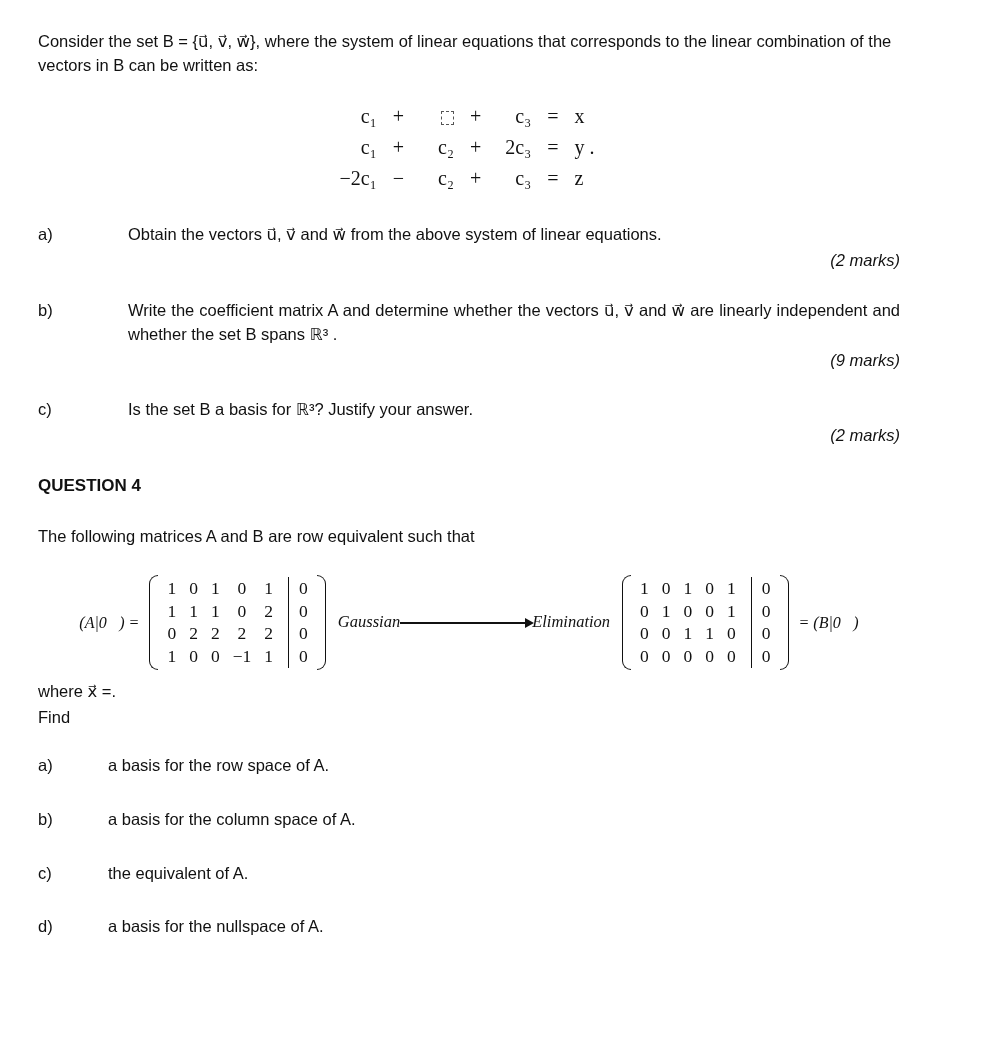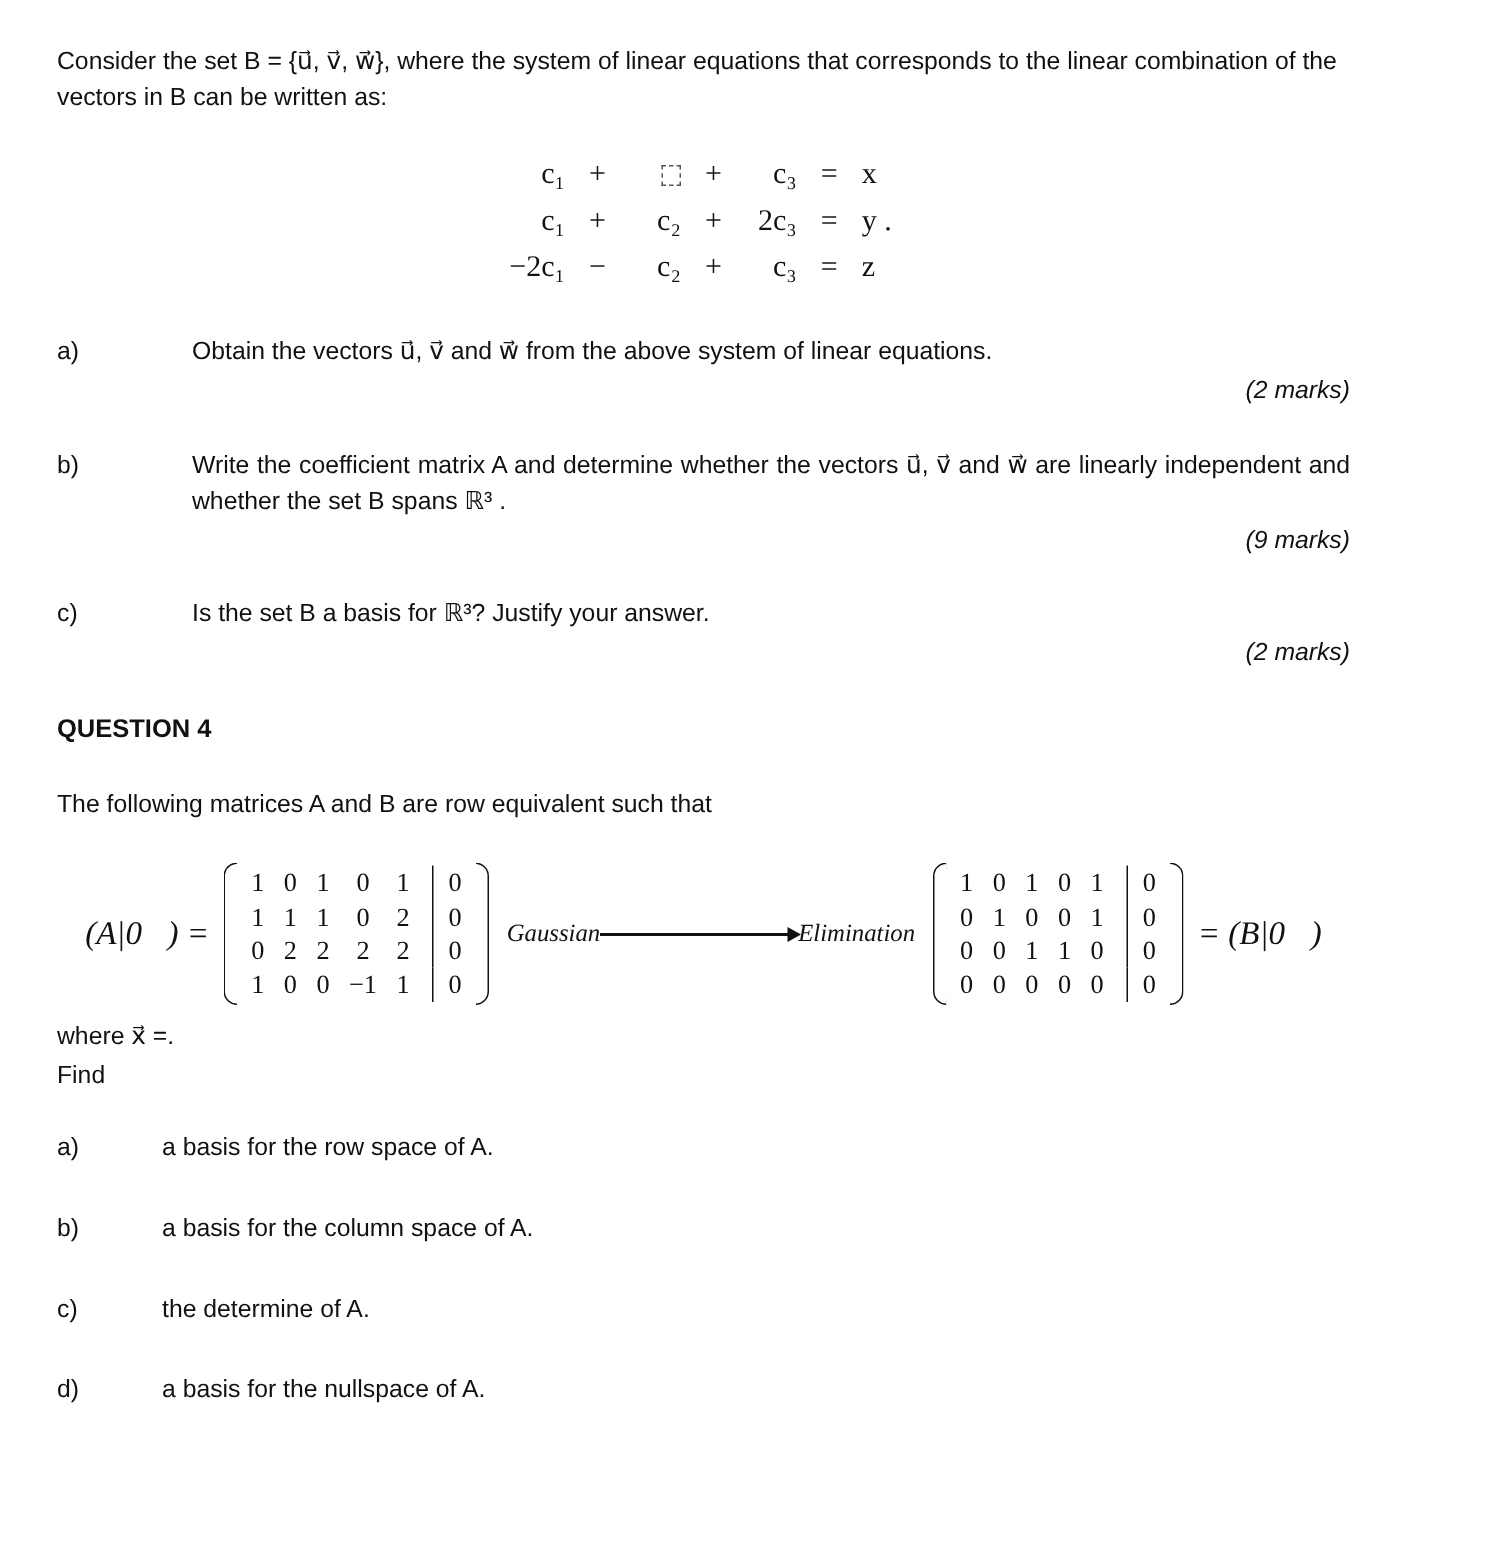--- a/index.html
+++ b/index.html
@@ -31,21 +31,21 @@
   .item { display: flex; margin: 0 0 2px 0; }
   .item-label { flex: 0 0 70px; }
   .item-text { flex: 1; }
   .just .item-text { text-align: justify; margin-left: 20px; }
   .marks { text-align: right; margin: 2px 0 26px 0; font-style: italic; }
 
   
   .matrix-row { display: flex; justify-content: center; align-items: center; margin: 26px 0 10px 0; }
   .mlabel {
     font-family: "Liberation Serif", "DejaVu Serif", serif;
-    font-style: italic; font-size: 22px; margin: 0 10px; white-space: nowrap;
+    font-style: italic; font-size: 16px; margin: 0 10px; white-space: nowrap;
   }
   .matrix { display: inline-flex; align-items: stretch; }
   .paren { flex: 0 0 auto; width: 9px; border: 1.6px solid #111; }
   .pl { border-right: none; border-radius: 11px 0 0 11px; margin-right: 3px; }
   .pr { border-left: none; border-radius: 0 11px 11px 0; margin-left: 3px; }
   .mgrid {
     display: inline-grid; row-gap: 0; column-gap: 11px;
     padding: 2px 5px; align-items: center;
     font-family: "Liberation Serif", "DejaVu Serif", serif; font-size: 17.5px;
   }
@@ -207,20 +207,20 @@
   <div class="item q4item">
     <span class="item-label">a)</span>
     <span class="item-text">a basis for the row space of A.</span>
   </div>
   <div class="item q4item">
     <span class="item-label">b)</span>
     <span class="item-text">a basis for the column space of A.</span>
   </div>
   <div class="item q4item">
     <span class="item-label">c)</span>
-    <span class="item-text">the determine of A.</span>
+    <span class="item-text">the equivalent of A.</span>
   </div>
   <div class="item q4item">
     <span class="item-label">d)</span>
     <span class="item-text">a basis for the nullspace of A.</span>
   </div>
 
 </div>
 
 </body></html>

